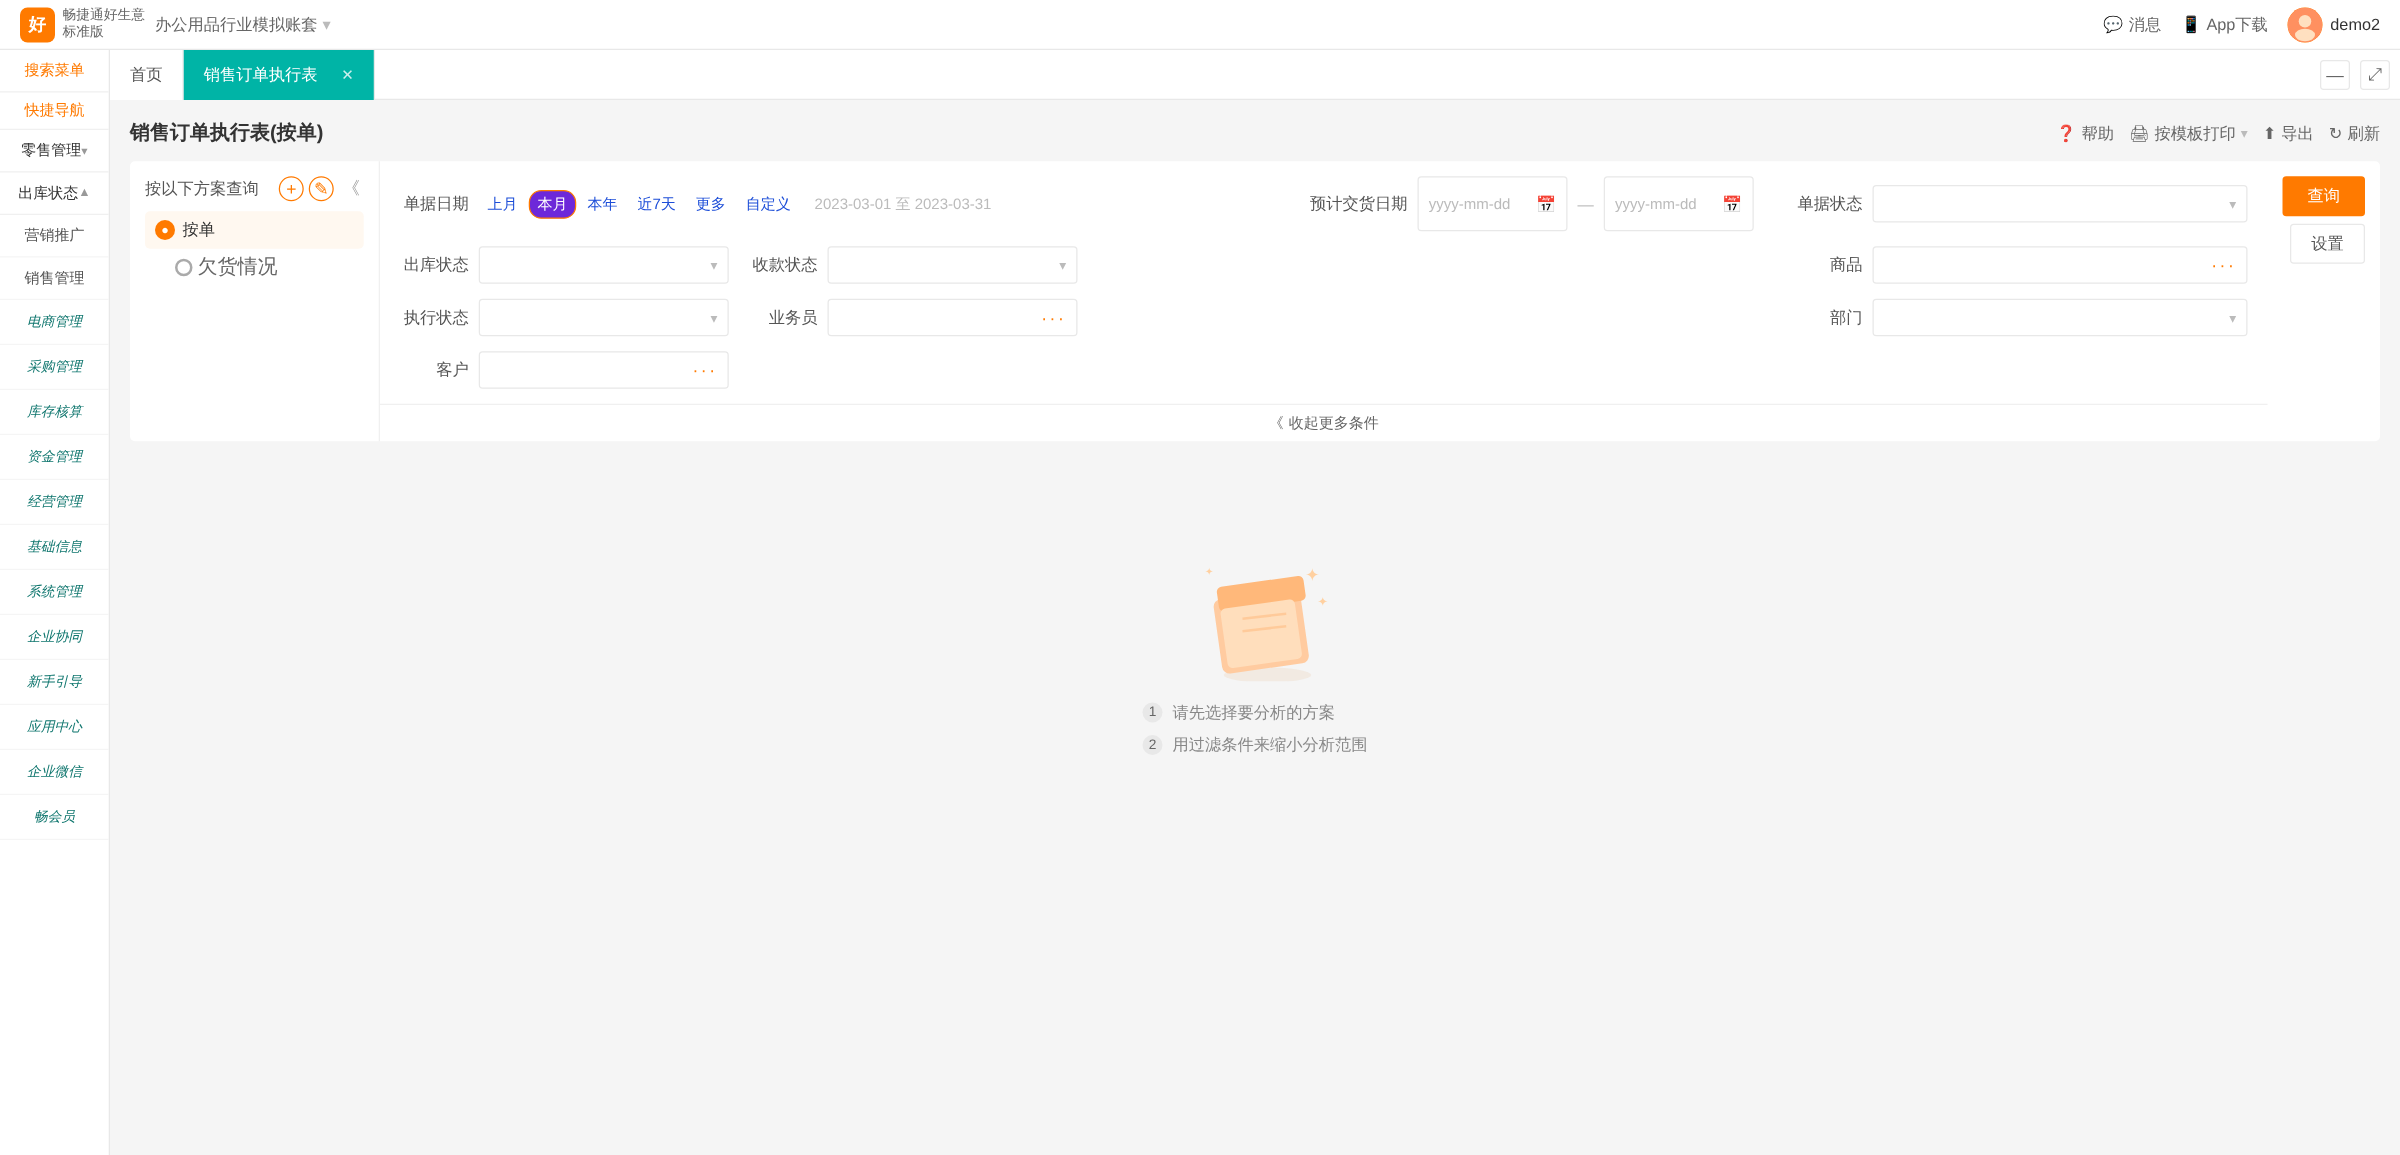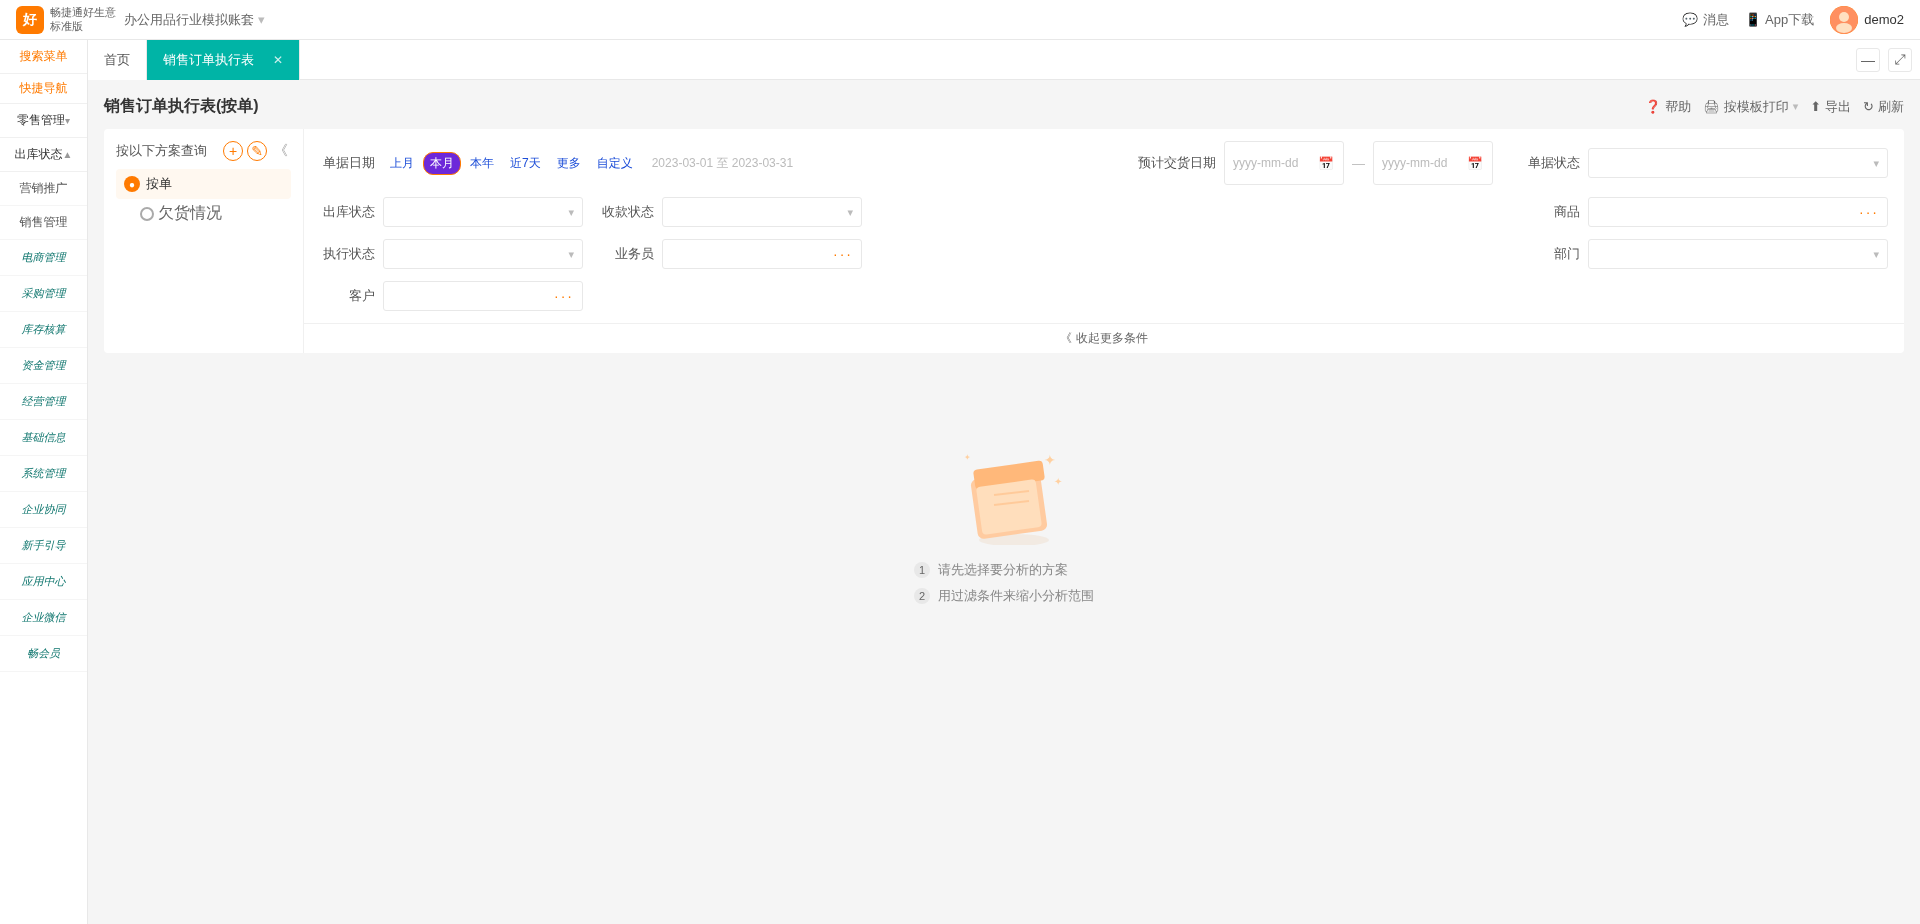--- a/index.html
+++ b/index.html
@@ -343,20 +343,24 @@
               </div>
 
             </div>
 
             <div class="collapse-btn">
               <span>《</span>
               <span>收起更多条件</span>
             </div>
           </div>
 
+          <div class="filter-actions-col">
+            <button class="action-btn-primary">查询</button>
+            <button class="action-btn-secondary">设置</button>
+          </div>
 
         </div>
       </div>
 
       <div class="empty-state">
         <div class="empty-icon">
           <svg width="120" height="100" viewBox="0 0 120 100" xmlns="http://www.w3.org/2000/svg">
 
             <ellipse cx="60" cy="95" rx="35" ry="6" fill="#f0e0d0" opacity="0.5"></ellipse>
 

